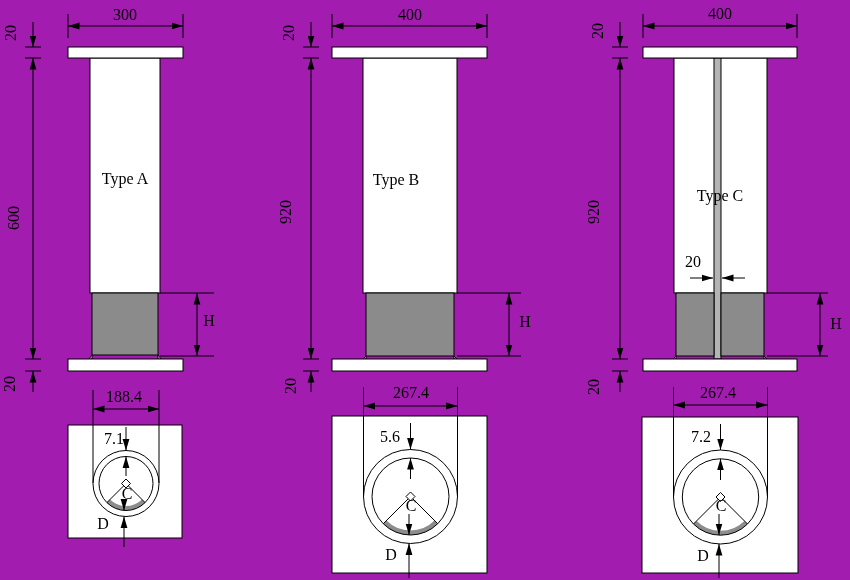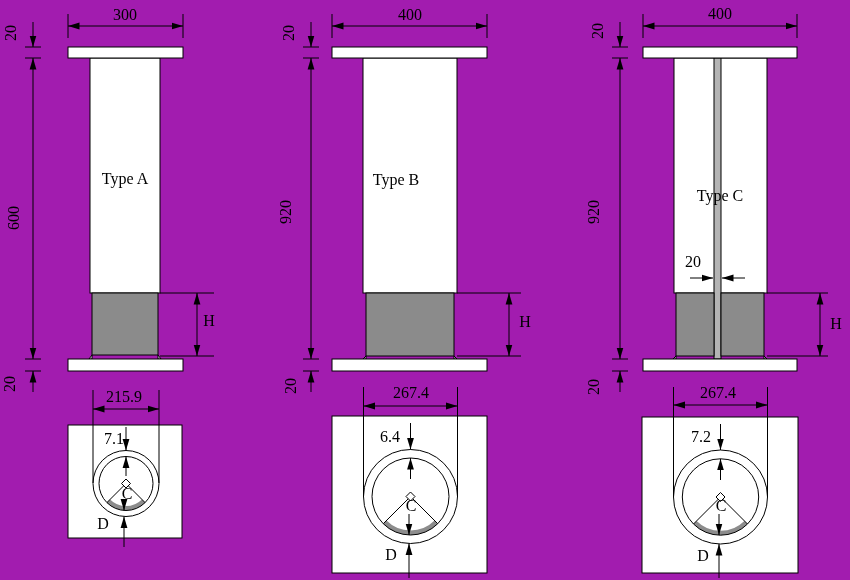--- a/index.html
+++ b/index.html
@@ -167,33 +167,33 @@
     <line x1="719" y1="578" x2="719" y2="544" marker-end="url(#ah)"></line>
   </g>
 </svg>
 
 <div class="lbl" style="left:125px;top:15px">300</div>
 <div class="lbl rot" style="left:11px;top:33px">20</div>
 <div class="lbl rot" style="left:14px;top:218px">600</div>
 <div class="lbl rot" style="left:10px;top:384px">20</div>
 <div class="lbl" style="left:125px;top:179px">Type A</div>
 <div class="lbl" style="left:209px;top:321px">H</div>
-<div class="lbl" style="left:124px;top:397px">215.9</div>
+<div class="lbl" style="left:124px;top:397px">188.4</div>
 <div class="lbl" style="left:114px;top:439px">7.1</div>
 <div class="lbl" style="left:127px;top:494px">C</div>
 <div class="lbl" style="left:103px;top:524px">D</div>
 
 <div class="lbl" style="left:410px;top:15px">400</div>
 <div class="lbl rot" style="left:289px;top:33px">20</div>
 <div class="lbl rot" style="left:286px;top:212px">920</div>
 <div class="lbl rot" style="left:291px;top:386px">20</div>
 <div class="lbl" style="left:396px;top:180px">Type B</div>
 <div class="lbl" style="left:525px;top:322px">H</div>
 <div class="lbl" style="left:411px;top:393px">267.4</div>
-<div class="lbl" style="left:390px;top:437px">6.4</div>
+<div class="lbl" style="left:390px;top:437px">5.6</div>
 <div class="lbl" style="left:411px;top:506px">C</div>
 <div class="lbl" style="left:391px;top:555px">D</div>
 
 <div class="lbl" style="left:720px;top:14px">400</div>
 <div class="lbl rot" style="left:598px;top:31px">20</div>
 <div class="lbl rot" style="left:594px;top:212px">920</div>
 <div class="lbl rot" style="left:594px;top:387px">20</div>
 <div class="lbl" style="left:720px;top:196px">Type C</div>
 <div class="lbl" style="left:693px;top:262px">20</div>
 <div class="lbl" style="left:836px;top:324px">H</div>

